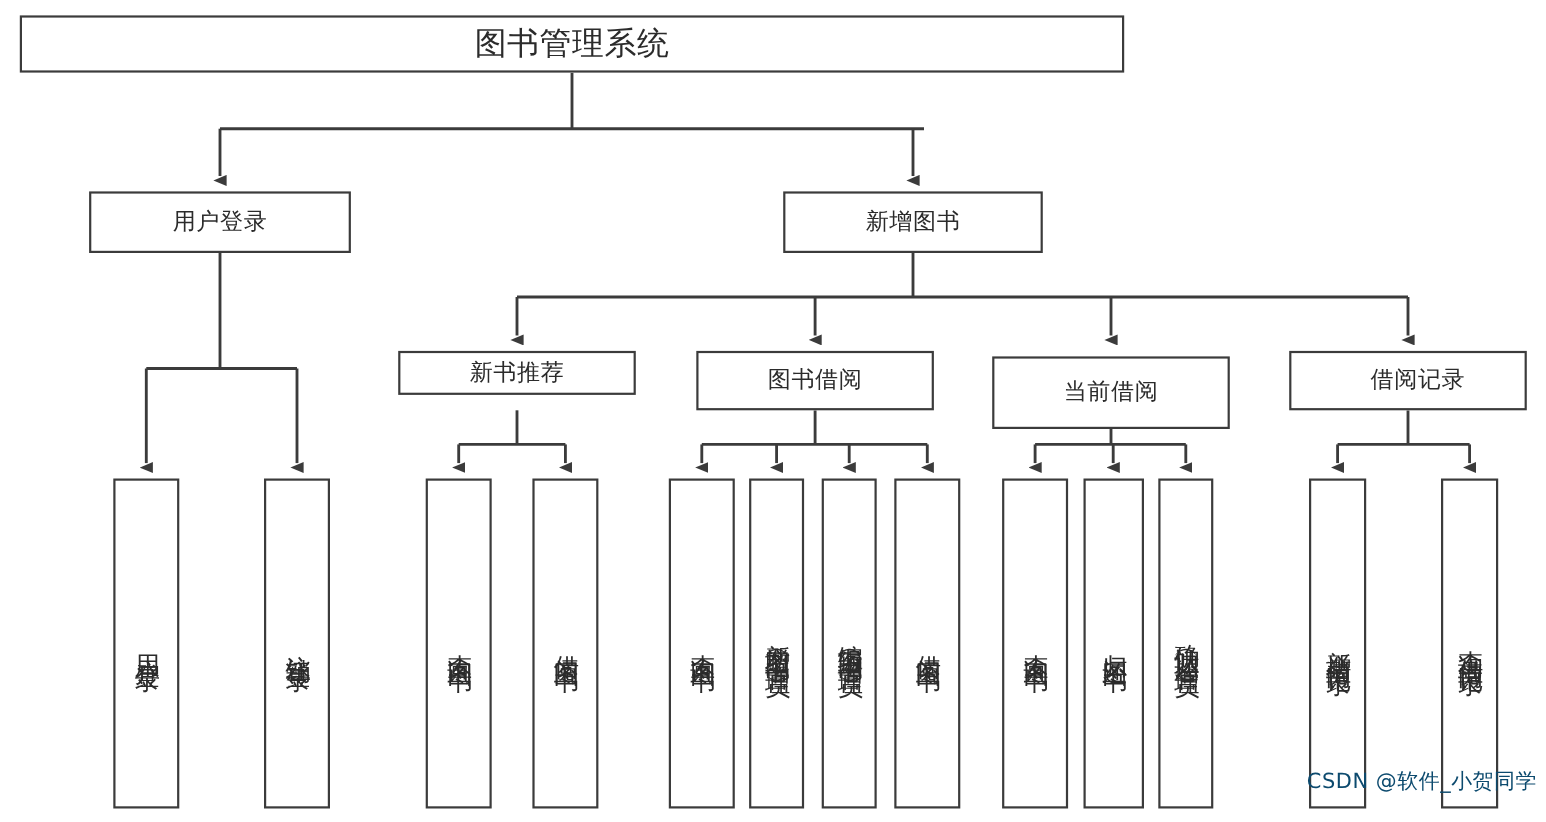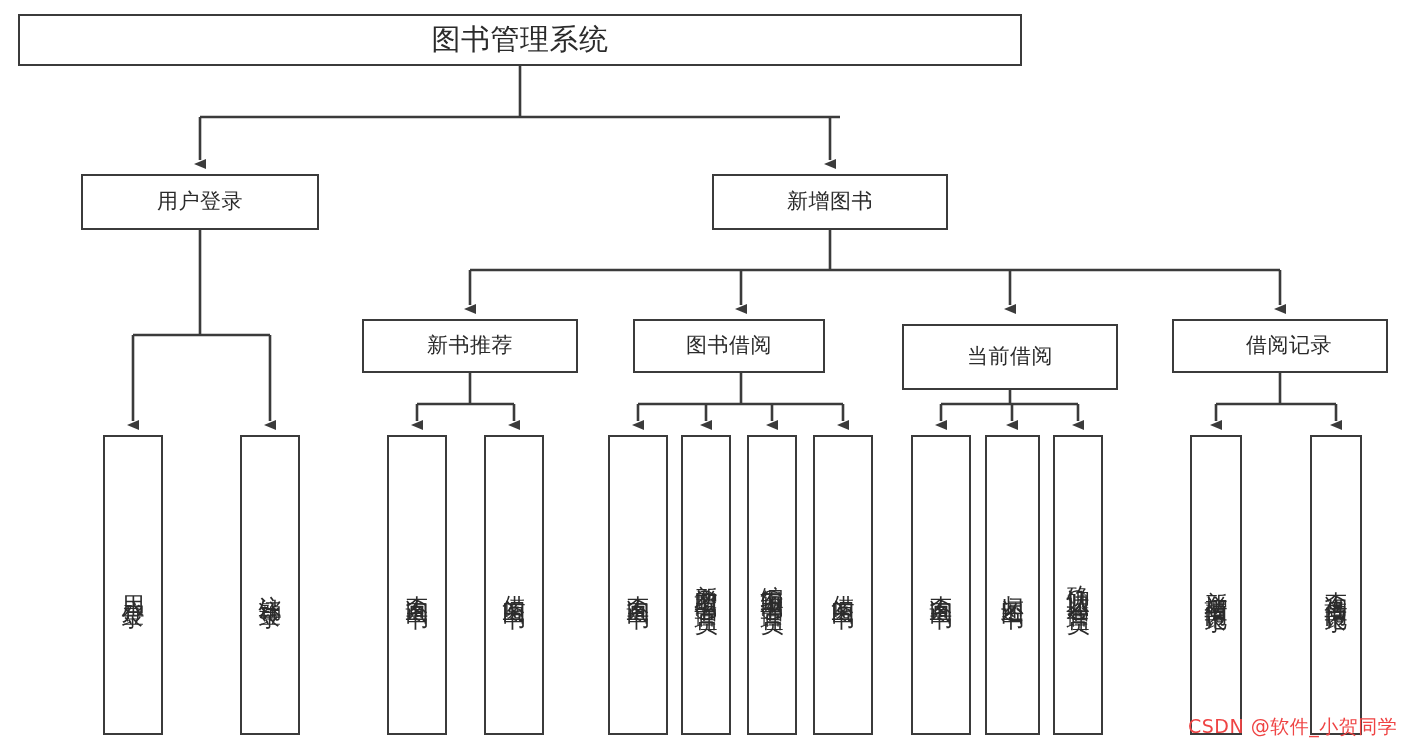--- a/index.html
+++ b/index.html
@@ -132,24 +132,24 @@
     <span class="node-label">图书管理系统</span>
   </div>
 
   <div class="node horiz" style="left: 81px; top: 174px; width: 238px; height: 56px;">
     <span class="node-label">用户登录</span>
   </div>
   <div class="node horiz" style="left: 712px; top: 174px; width: 236px; height: 56px;">
     <span class="node-label">新增图书</span>
   </div>
 
-  <div class="node horiz" style="left: 362px; top: 319px; width: 216px; height: 54px;">
+  <div class="node horiz" style="left: 362px; top: 319px; width: 216px; height: 40px;">
     <span class="node-label">新书推荐</span>
   </div>
-  <div class="node horiz" style="left: 633px; top: 319px; width: 192px; height: 54px;">
+  <div class="node horiz" style="left: 633px; top: 319px; width: 216px; height: 54px;">
     <span class="node-label">图书借阅</span>
   </div>
   <div class="node horiz" style="left: 902px; top: 324px; width: 216px; height: 66px;">
     <span class="node-label">当前借阅</span>
   </div>
   <div class="node horiz" style="left: 1172px; top: 319px; width: 216px; height: 54px; padding-left: 18px;">
     <span class="node-label">借阅记录</span>
   </div>
 
   <div class="node vert" style="left: 103px; top: 435px; width: 60px; height: 300px;">
@@ -185,15 +185,15 @@
   <div class="node vert" style="left: 1053px; top: 435px; width: 50px; height: 300px;">
     <span class="node-label">确认归还（管理员）</span>
   </div>
   <div class="node vert" style="left: 1190px; top: 435px; width: 52px; height: 300px;">
     <span class="node-label">新增借阅记录</span>
   </div>
   <div class="node vert" style="left: 1310px; top: 435px; width: 52px; height: 300px;">
     <span class="node-label">查询借阅记录</span>
   </div>
 
-  <div class="watermark" style="left: 1188px; top: 714px; color: #ef4444; text-align: right;">CSDN @软件_小贺同学</div>
+  <div class="watermark" style="left: 1188px; top: 697px; color: #0c4a6e; text-align: right;">CSDN @软件_小贺同学</div>
 
 </div>
 
 </body></html>

